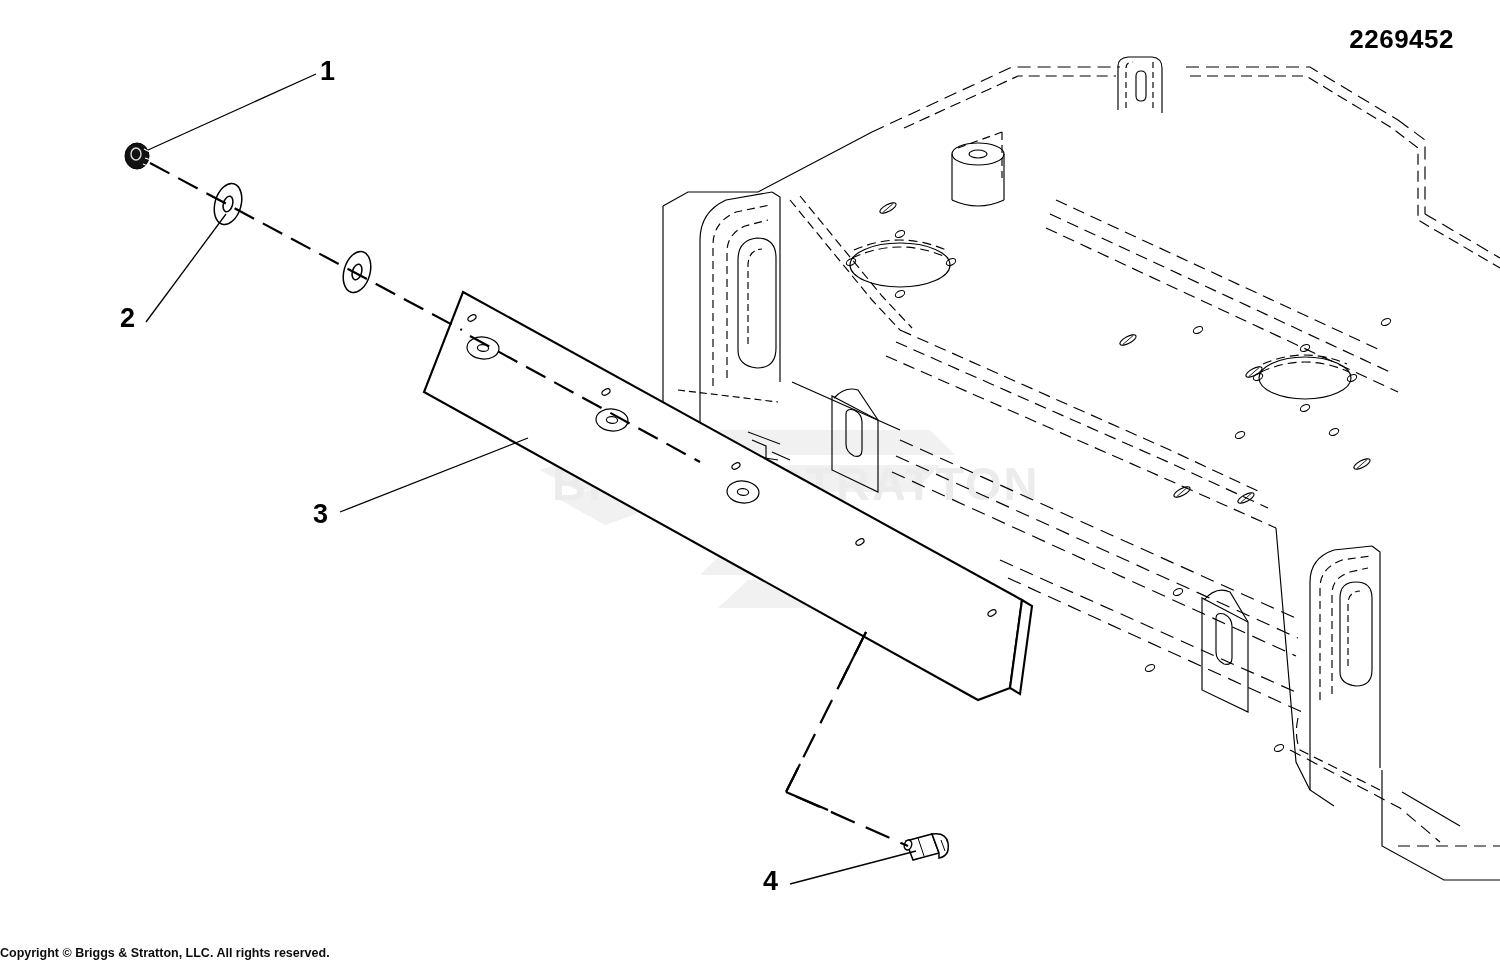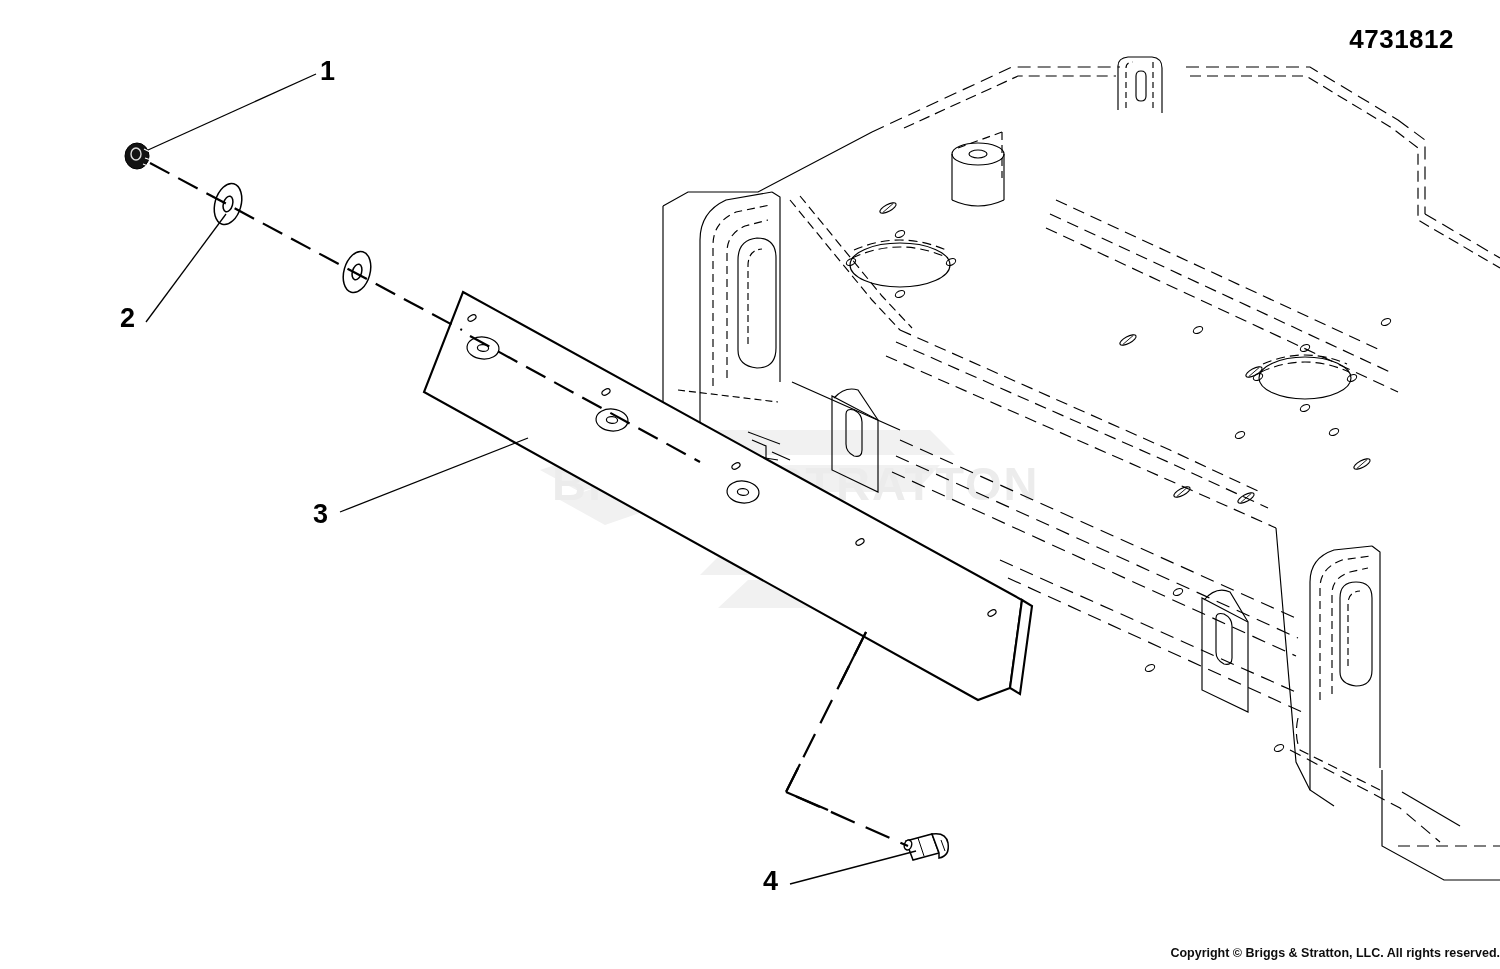--- a/index.html
+++ b/index.html
@@ -26,21 +26,21 @@
     font-weight: bold;
     letter-spacing: 0.5px;
     color: #000000;
     white-space: nowrap;
   }
   #footer-copyright {
     position: absolute;
     left: 0;
     right: 0;
     top: 946px;
-    text-align: right;
+    text-align: left;
     font-size: 12.5px;
     font-weight: bold;
     color: #0d0d0d;
   }
   #drawing-canvas {
     position: absolute;
     left: 0;
     top: 0;
     width: 1500px;
     height: 969px;
@@ -55,21 +55,21 @@
   #callout-1 { left: 320px; top: 58px; }
   #callout-2 { left: 120px; top: 305px; }
   #callout-3 { left: 313px; top: 501px; }
   #callout-4 { left: 763px; top: 868px; }
 </style>
 </head>
 <body>
 
 <div id="page">
 
-  <div id="part-number">4731812</div>
+  <div id="part-number">2269452</div>
 
   <svg id="drawing-canvas" viewBox="0 0 1500 969">
 
     <defs>
 
       <g id="slot-hole">
         <ellipse cx="0" cy="0" rx="9" ry="3.4" fill="none" stroke="#000" stroke-width="1.1" transform="rotate(-28)"></ellipse>
         <line x1="-7" y1="1.6" x2="7" y2="-1.6" stroke="#000" stroke-width="0.8" transform="rotate(-28)"></line>
       </g>
       <g id="small-hole">

